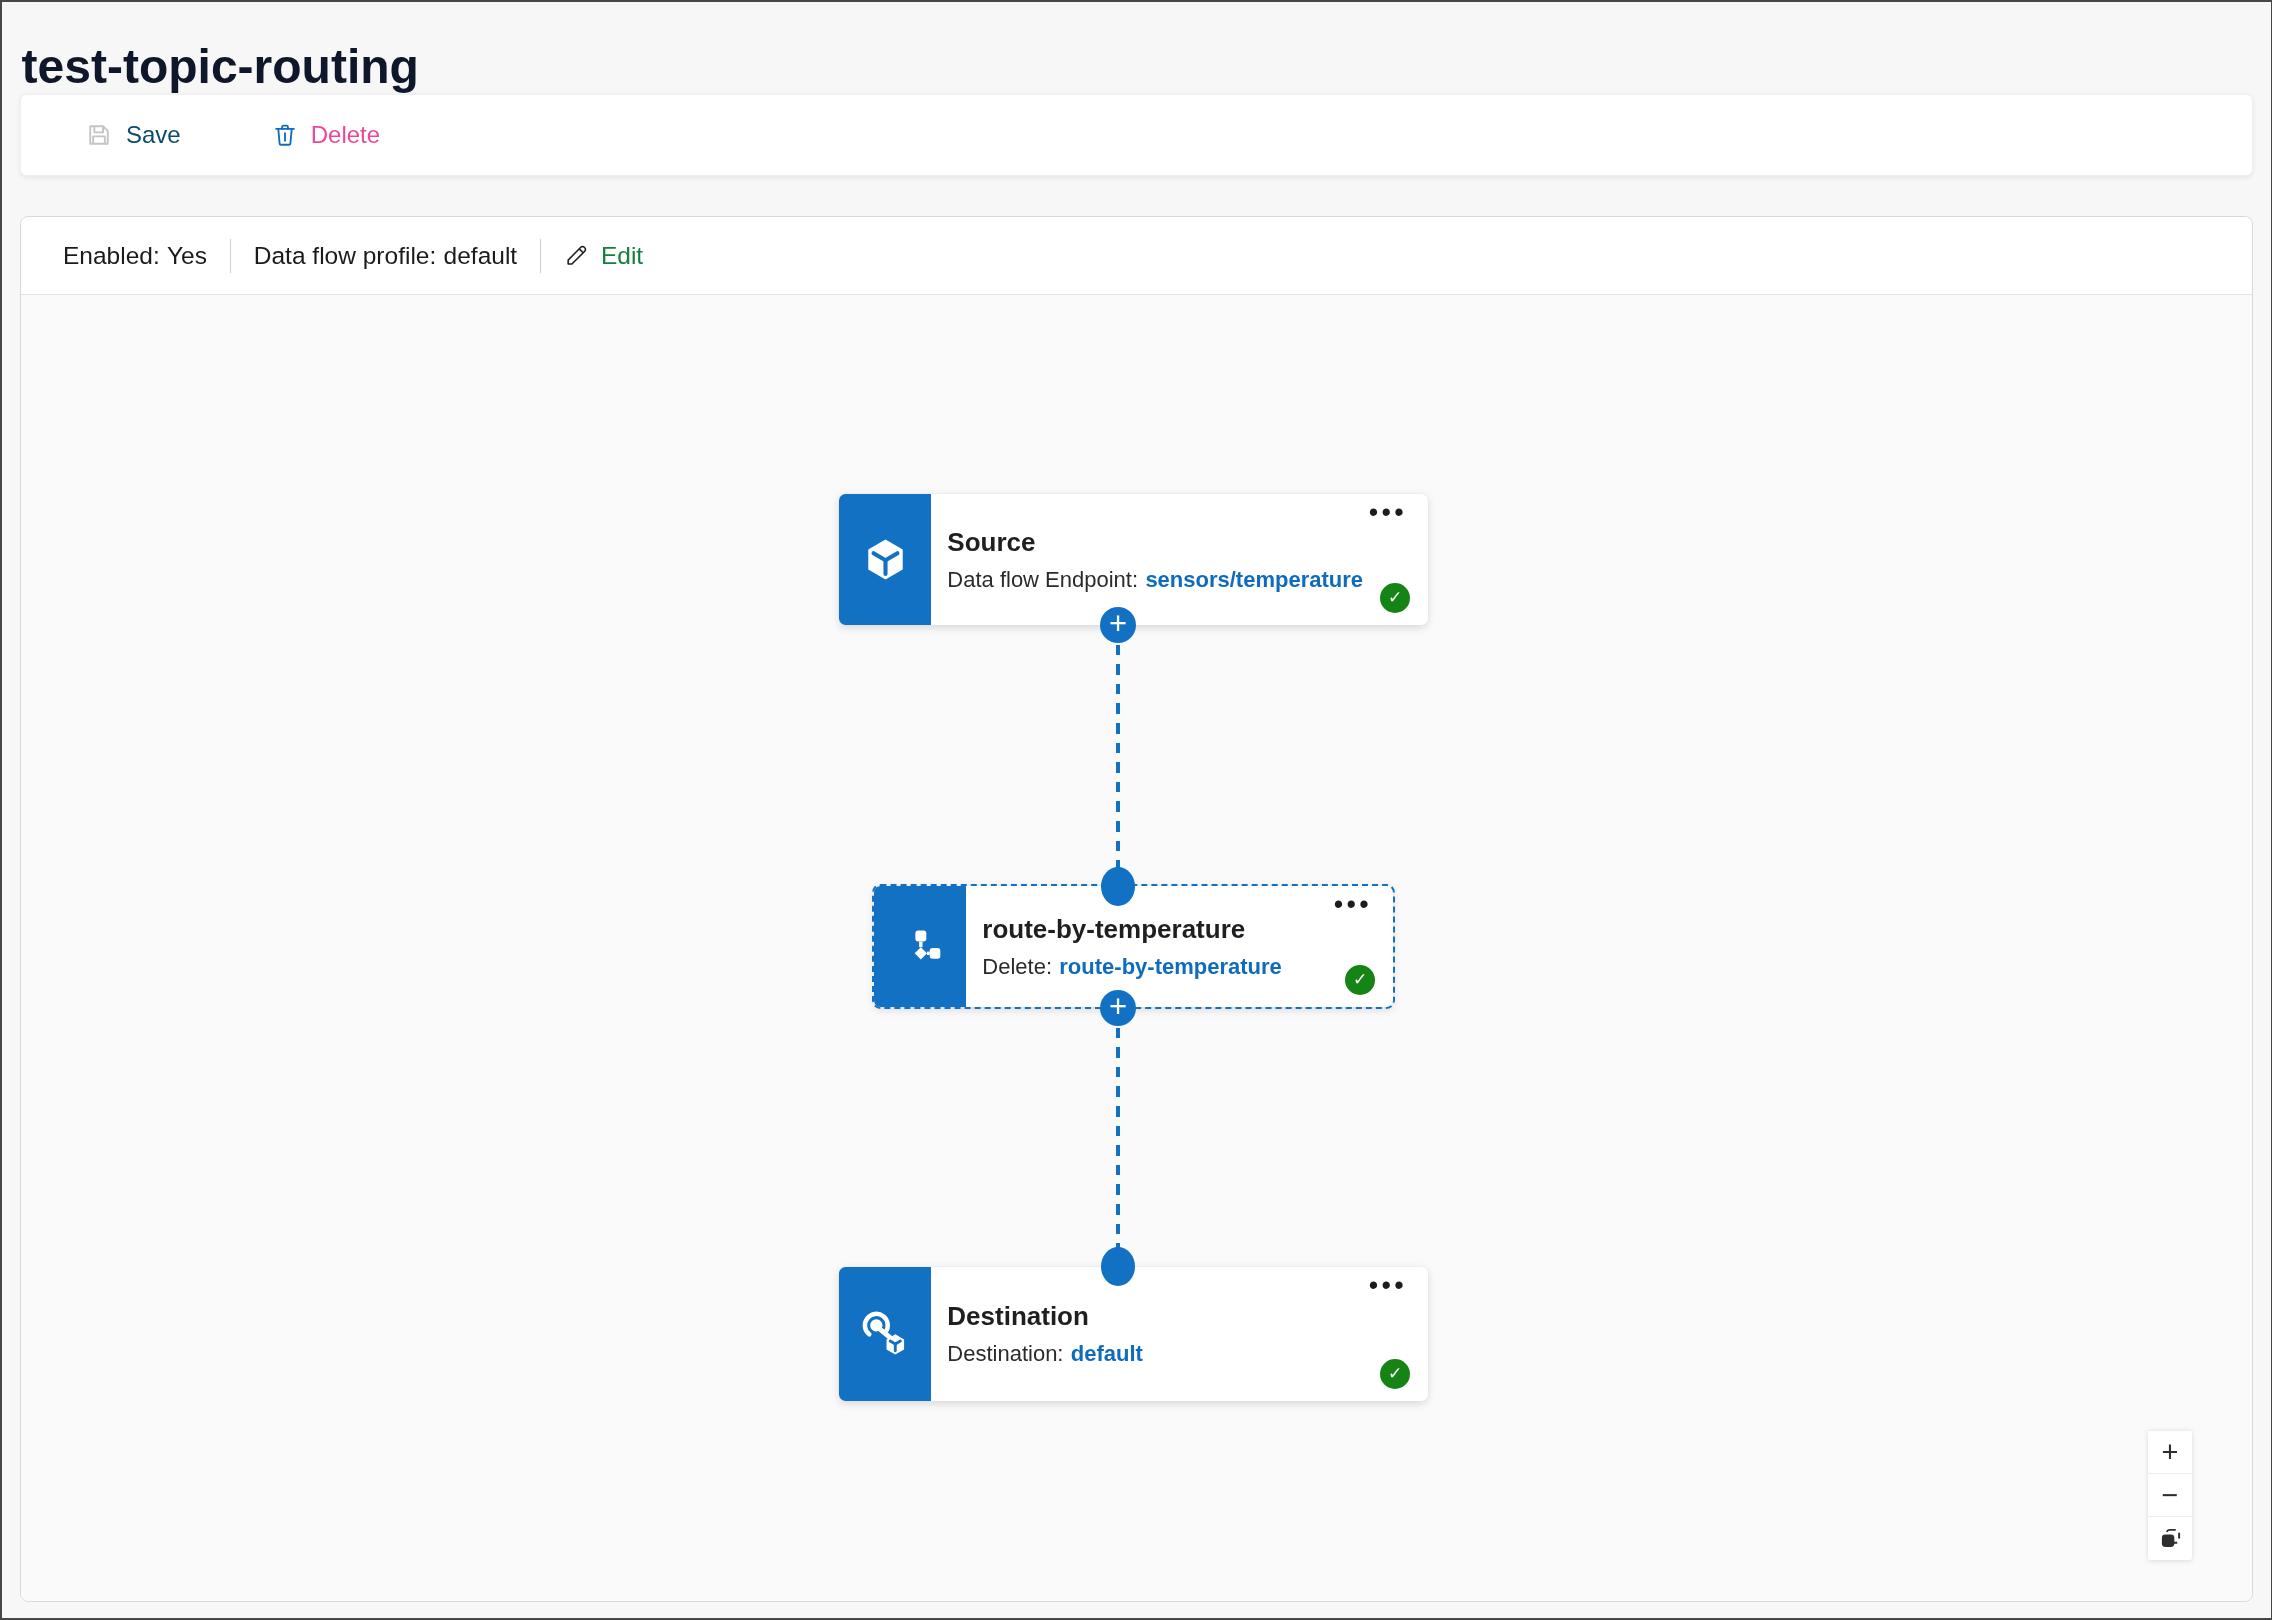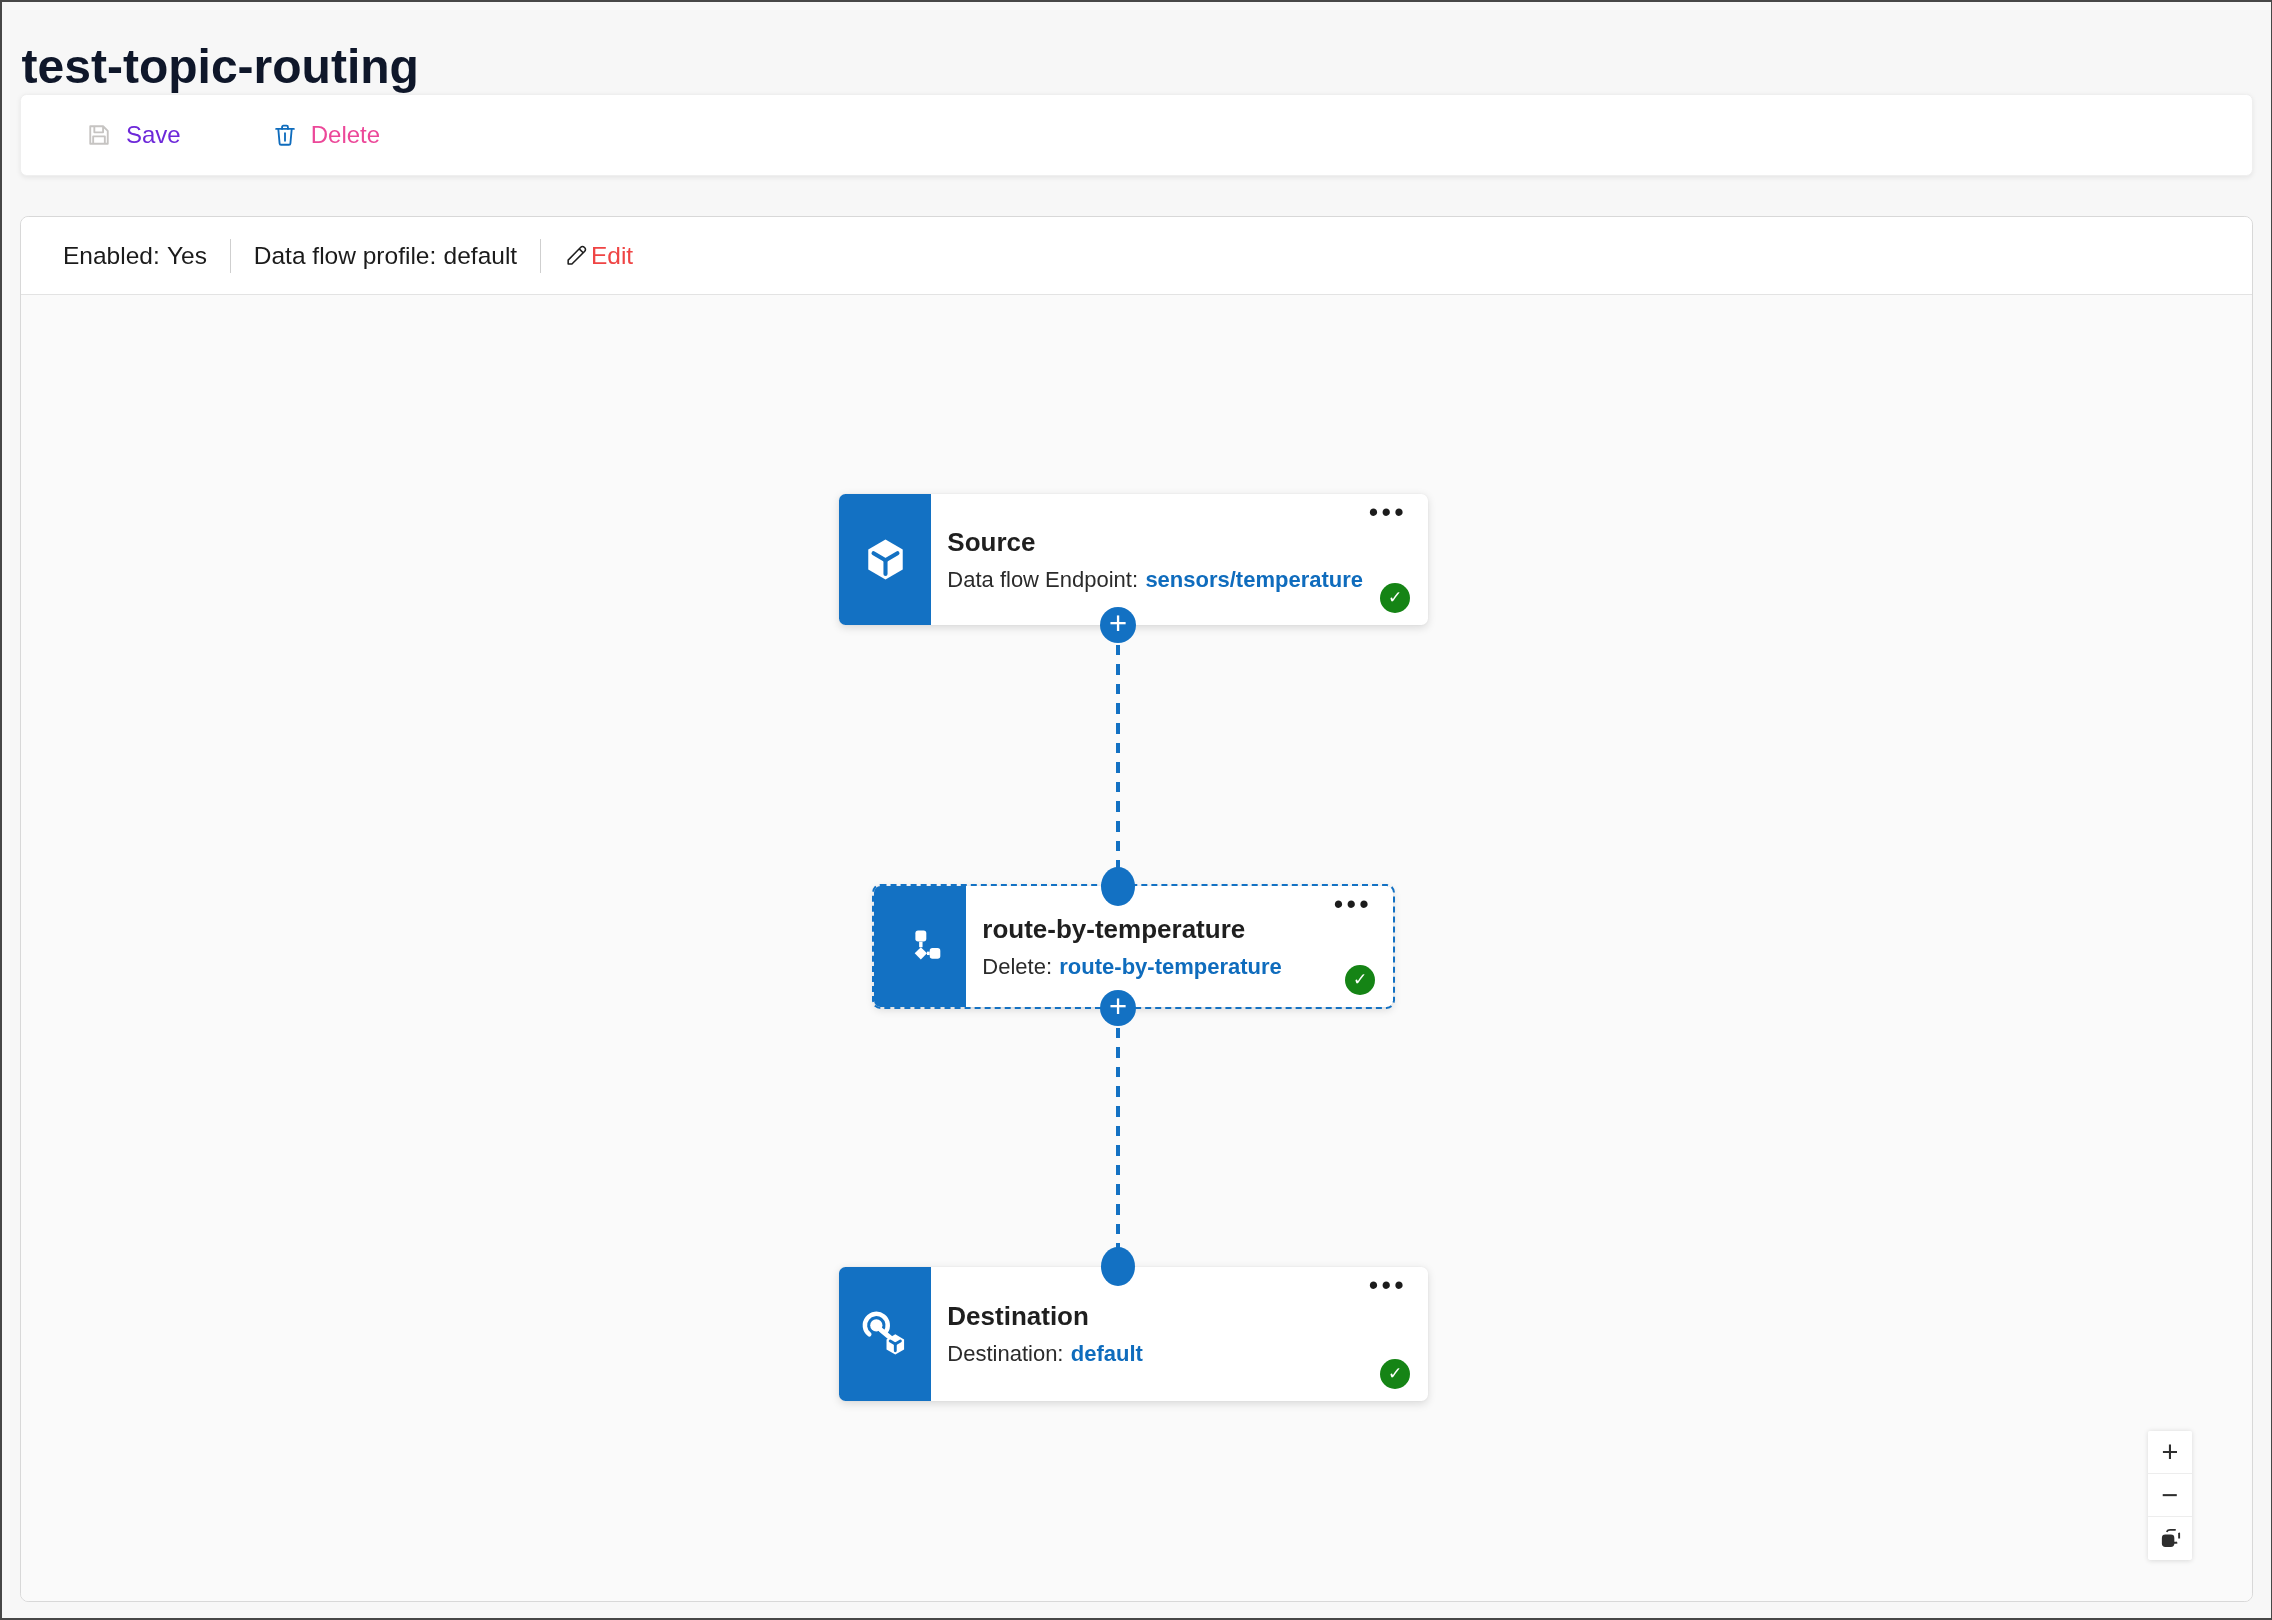--- a/index.html
+++ b/index.html
@@ -11,34 +11,34 @@
   }
   
   .page-title{position:absolute;left:19.6px;top:4.9px;font-size:48px;font-weight:700;color:#0f172a;}
   
   .toolbar{
     position:absolute;left:18px;right:18px;top:92px;height:82px;background:#fff;
     border:0.8px solid #efefef;border-radius:6.5px;box-shadow:0 1.6px 4.9px rgba(0,0,0,.07);
     display:flex;align-items:center;padding-left:64px;box-sizing:border-box;
   }
   .tb-btn{display:flex;align-items:center;gap:13px;font-size:24px;cursor:pointer;background:none;border:none;padding:0;font-family:inherit;}
-  .tb-btn.disabled{color:#6d28d9;cursor:default;}
+  .tb-btn.disabled{color:#0c4a6e;cursor:default;}
   .tb-btn.delete{margin-left:91px;color:#ec4899;}
   
   .main{
     position:absolute;left:18px;right:18px;top:214px;height:1386px;background:#fafafa;
     border:0.8px solid #d8d8d8;border-radius:8.2px;box-sizing:border-box;overflow:hidden;
   }
   .statusbar{
     height:77px;background:#fff;border-bottom:0.8px solid #e3e3e3;
     display:flex;align-items:center;padding-left:42px;font-size:24.5px;
   }
   .statusbar .b{font-weight:400;margin-right:7.3px;text-align:center;}
   .sb-divider{width:0.8px;height:34px;background:#cfcfcf;margin:0 23px;}
-  .edit-btn{display:flex;align-items:center;gap:2px;font-size:24.5px;color:#ef4444;cursor:pointer;background:none;border:none;padding:0;font-family:inherit;}
+  .edit-btn{display:flex;align-items:center;gap:12px;font-size:24.5px;color:#15803d;cursor:pointer;background:none;border:none;padding:0;font-family:inherit;}
   
   .canvas{position:relative;width:100%;height:1307px;background:#fafafa;}
   .node{
     position:absolute;display:flex;background:#fff;border-radius:6.5px;
     box-shadow:0 2.4px 8.2px rgba(0,0,0,.13),0 0 1.6px rgba(0,0,0,.06);cursor:pointer;
   }
   .node.selected{outline:2.4px dashed var(--brand-blue);}
   .node-icon{width:92px;flex:0 0 92px;background:var(--brand-blue);border-radius:6.5px 0 0 6.5px;
     display:flex;align-items:center;justify-content:center;}
   .node-body{flex:1;display:flex;flex-direction:column;justify-content:center;padding-left:16.3px;position:relative;}

